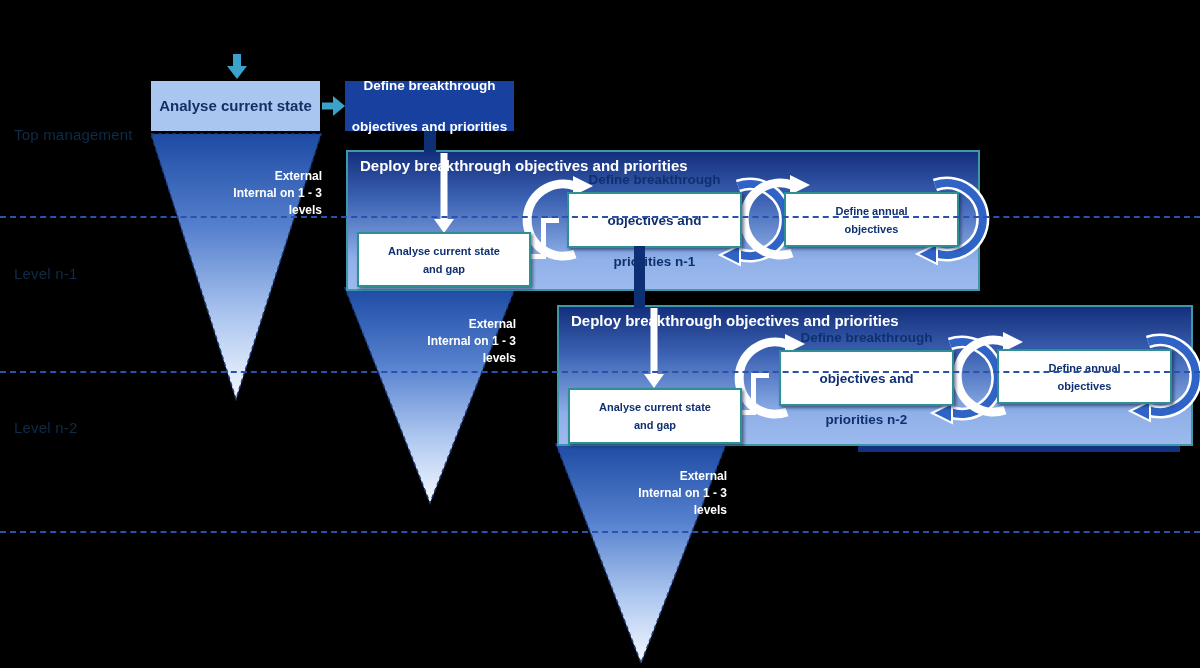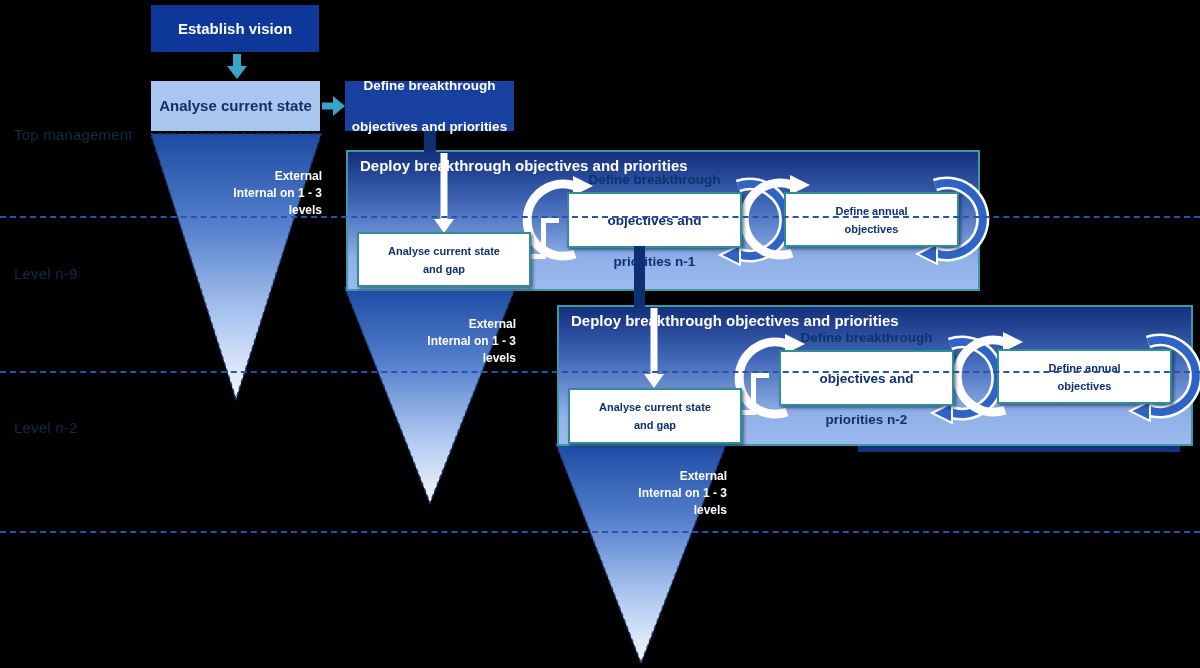--- a/index.html
+++ b/index.html
@@ -57,30 +57,27 @@
   .fz13{font-size:13.5px;line-height:17px;gap:24px;}
   .fz14{font-size:11px;line-height:18px;}
   .fz15{font-size:15px;line-height:18px;}
 </style>
 </head>
 <body>
 
 <div class="canvas">
 
   <div class="lane-label" style="top:97px;margin-top:30px;">Top management</div>
-  <div class="lane-label" style="top:266px;">Level n-9</div>
+  <div class="lane-label" style="top:266px;">Level n-1</div>
   <div class="lane-label" style="top:420px;">Level n-2</div>
 
   <div class="level-line" style="top:216px;"></div>
   <div class="level-line" style="top:371px;"></div>
   <div class="level-line" style="top:531px;"></div>
 
-  <div class="navy-box fz15" style="left:151px;top:5px;width:168px;height:47px;background:#0D3899;">
-    <span>Establish vision</span>
-  </div>
 
   <svg class="abs" style="left:226px;top:54px;z-index:10;" width="22" height="26">
     <rect x="7" y="0" width="8" height="13" fill="#3BA3C9"></rect>
     <polygon points="1,12 21,12 11,25" fill="#3BA3C9"></polygon>
   </svg>
 
   <div class="light-box fz15" style="left:151px;top:81px;width:169px;height:50px;">
     <span>Analyse current state</span>
   </div>
 

